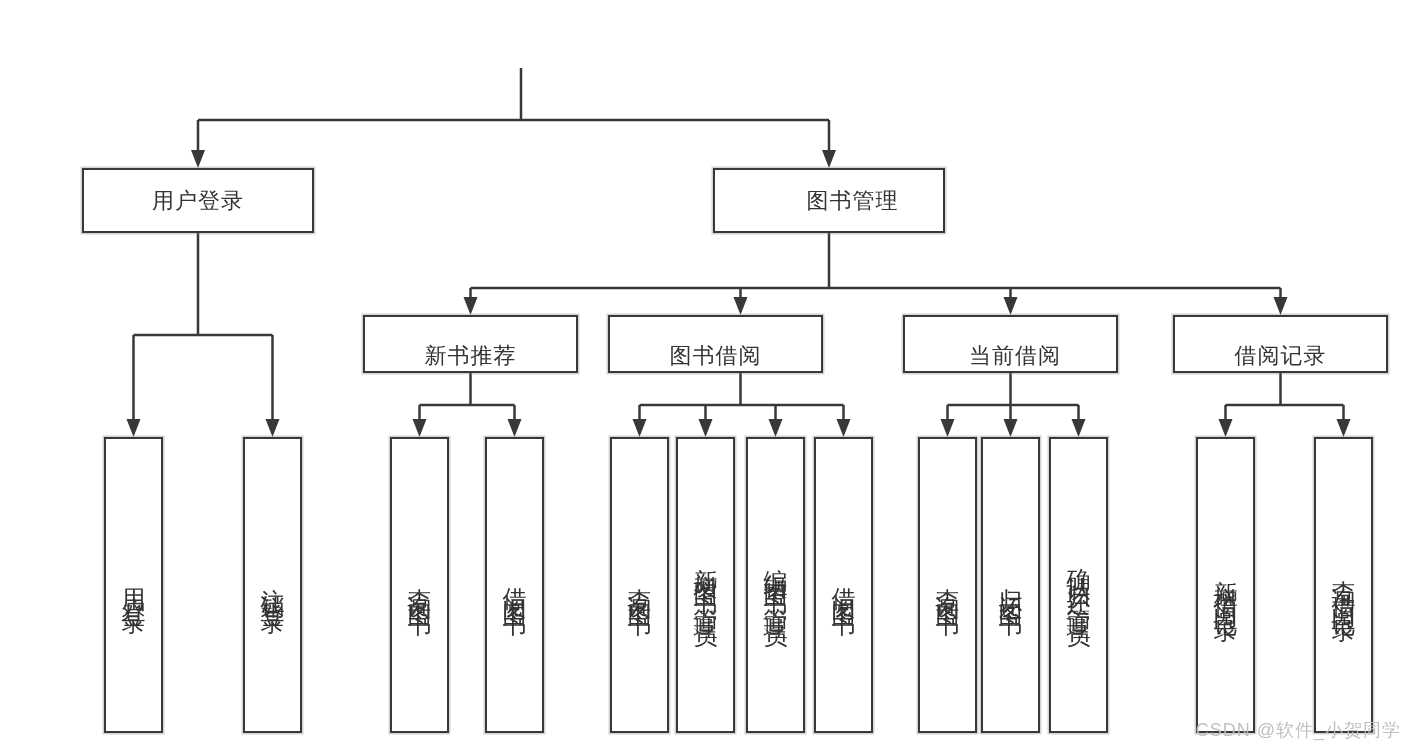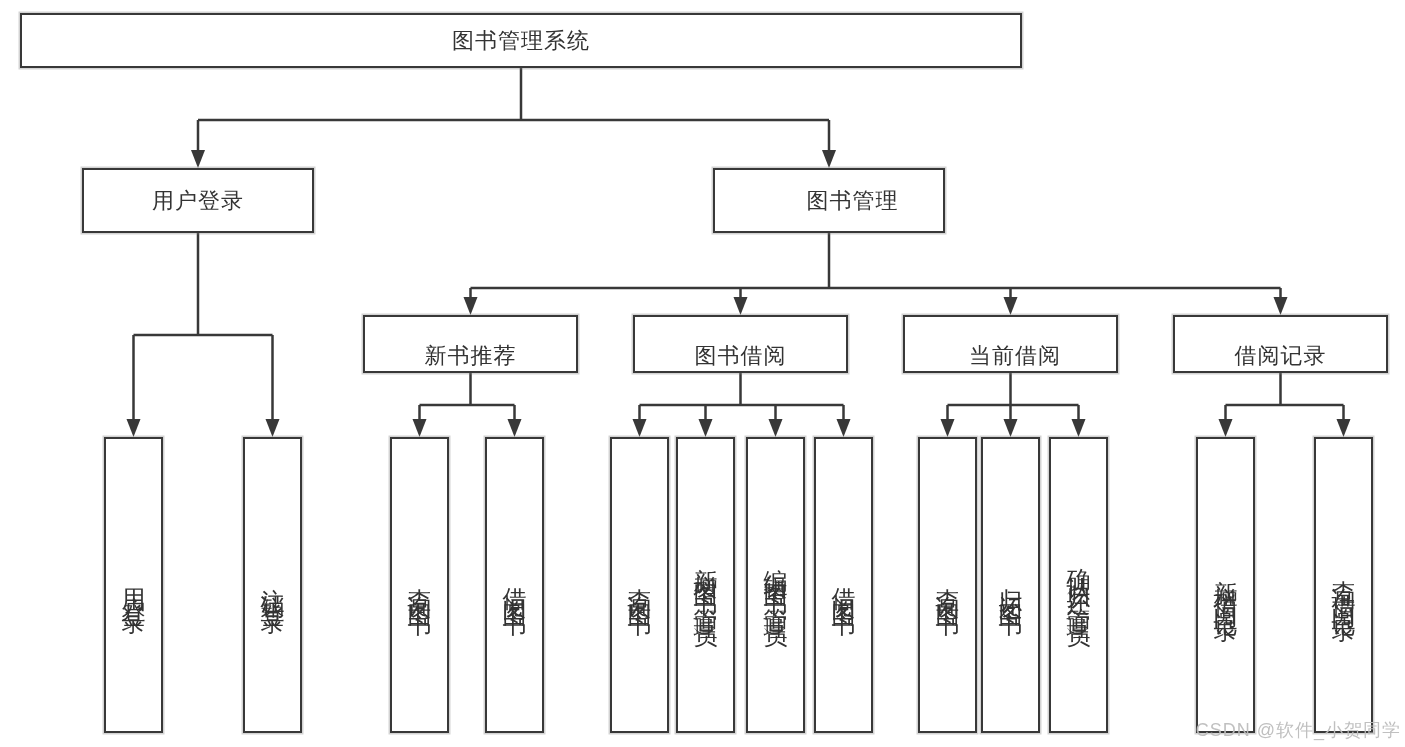--- a/index.html
+++ b/index.html
@@ -76,35 +76,32 @@
       <polygon points="768.5,419 782.5,419 775.5,437"></polygon>
       <polygon points="836.5,419 850.5,419 843.5,437"></polygon>
       <polygon points="940.5,419 954.5,419 947.5,437"></polygon>
       <polygon points="1003.5,419 1017.5,419 1010.5,437"></polygon>
       <polygon points="1071.5,419 1085.5,419 1078.5,437"></polygon>
       <polygon points="1218.5,419 1232.5,419 1225.5,437"></polygon>
       <polygon points="1336.5,419 1350.5,419 1343.5,437"></polygon>
     </g>
   </svg>
 
-  <div class="node root-box">
-    <span class="htext">图书管理系统</span>
-  </div>
 
   <div class="node l1-box" style="left:82px;">
     <span class="htext">用户登录</span>
   </div>
   <div class="node l1-box" style="left:713px;padding-left:47px;">
     <span class="htext">图书管理</span>
   </div>
 
   <div class="node l2-box" style="left:363px;">
     <span class="htext">新书推荐</span>
   </div>
-  <div class="node l2-box" style="left:633px;">
+  <div class="node l2-box" style="left:608px;">
     <span class="htext">图书借阅</span>
   </div>
   <div class="node l2-box" style="left:903px;padding-left:9px;">
     <span class="htext">当前借阅</span>
   </div>
   <div class="node l2-box" style="left:1173px;">
     <span class="htext">借阅记录</span>
   </div>
 
   <div class="node leaf" style="left:104px;">

